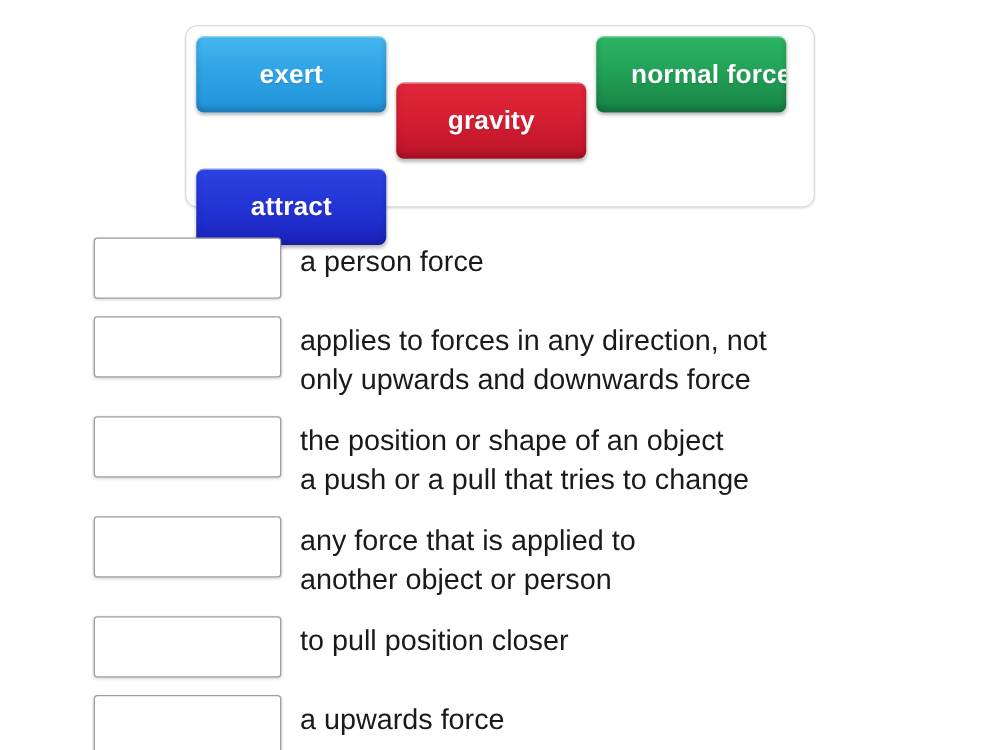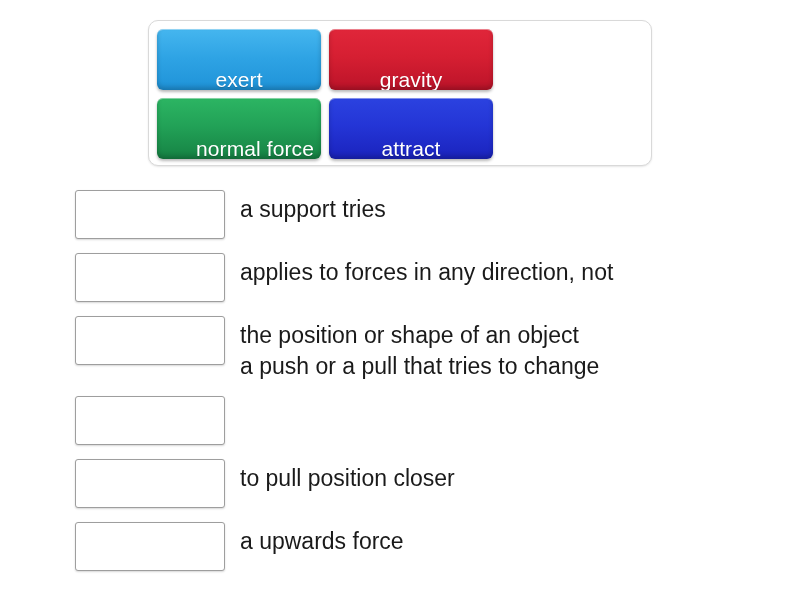--- a/index.html
+++ b/index.html
@@ -28,44 +28,45 @@
     border-radius: 10px;
     padding: 8px;
     display: flex;
     flex-wrap: wrap;
     align-content: flex-start;
     gap: 8px;
     box-shadow: 0 1px 2px rgba(0,0,0,0.10);
   }
   .tile {
     box-sizing: border-box;
-    width: 164px;
+    width: 152px;
     height: 61px;
     border-radius: 6px;
     display: flex;
-    align-items: flex-end;
+    align-items: center;
     justify-content: center;
     color: #ffffff;
     font-size: 21px;
     line-height: 1;
     letter-spacing: 0.1px;
     text-align: center;
     white-space: nowrap;
     user-select: none;
     cursor: grab;
     text-shadow: 0 1px 1px rgba(0,0,0,0.18);
     box-shadow: inset 0 1px 0 rgba(255,255,255,0.42),
                 inset 0 -3px 5px rgba(0,0,0,0.20),
                 0 2px 3px rgba(0,0,0,0.28);
     overflow: hidden;
+    font-weight: bold;
   }
   .tile-label { pointer-events: none; }
 
   .tile.t-blue   { background: linear-gradient(180deg, #45b6ef 0%, #2ea3e4 48%, #1f93d8 100%); }
-  .tile.t-red    { background: linear-gradient(180deg, #e0263a 0%, #d61f32 45%, #bb1329 100%); }
+  .tile.t-red    { background: linear-gradient(180deg, #e0263a 0%, #d61f32 45%, #bb1329 100%); margin-top: 37px; }
   .tile.t-orange { background: linear-gradient(180deg, #fa9331 0%, #f5841b 45%, #ec7606 100%); }
   .tile.t-green  { background: linear-gradient(180deg, #2cb563 0%, #22a257 45%, #168244 100%); padding-left: 32px; }
   .tile.t-purple { background: linear-gradient(180deg, #dc8ae2 0%, #d濃 0%, #d濃 0%, #d36fe0 45%, #c040d8 100%); }
   .tile.t-purple { background: linear-gradient(180deg, #de92e5 0%, #d271e1 45%, #c13ed9 100%); }
   .tile.t-navy   { background: linear-gradient(180deg, #2b42e0 0%, #2435d6 45%, #1a23bd 100%); }
 
   .tile.t-orange .tile-label { font-size: 20px; }
 
   
   #rows {
@@ -116,41 +117,46 @@
   <div class="tile t-navy">
     <span class="tile-label">attract</span>
   </div>
 </div>
 
 <div id="rows">
 
   <div class="row">
     <div class="dropzone"></div>
     <div class="definition">
-      <span class="ln">a support tries</span>
+      <span class="ln">a person force</span>
     </div>
   </div>
 
   <div class="row">
     <div class="dropzone"></div>
     <div class="definition">
       <span class="ln">applies to forces in any direction, not</span>
+      <span class="ln">only upwards and downwards force</span>
     </div>
   </div>
 
   <div class="row">
     <div class="dropzone"></div>
     <div class="definition">
       <span class="ln">the position or shape of an object</span>
       <span class="ln">a push or a pull that tries to change</span>
     </div>
   </div>
 
   <div class="row">
     <div class="dropzone"></div>
+    <div class="definition">
+      <span class="ln">any force that is applied to</span>
+      <span class="ln">another object or person</span>
+    </div>
   </div>
 
   <div class="row">
     <div class="dropzone"></div>
     <div class="definition">
       <span class="ln">to pull position closer</span>
     </div>
   </div>
 
   <div class="row">

